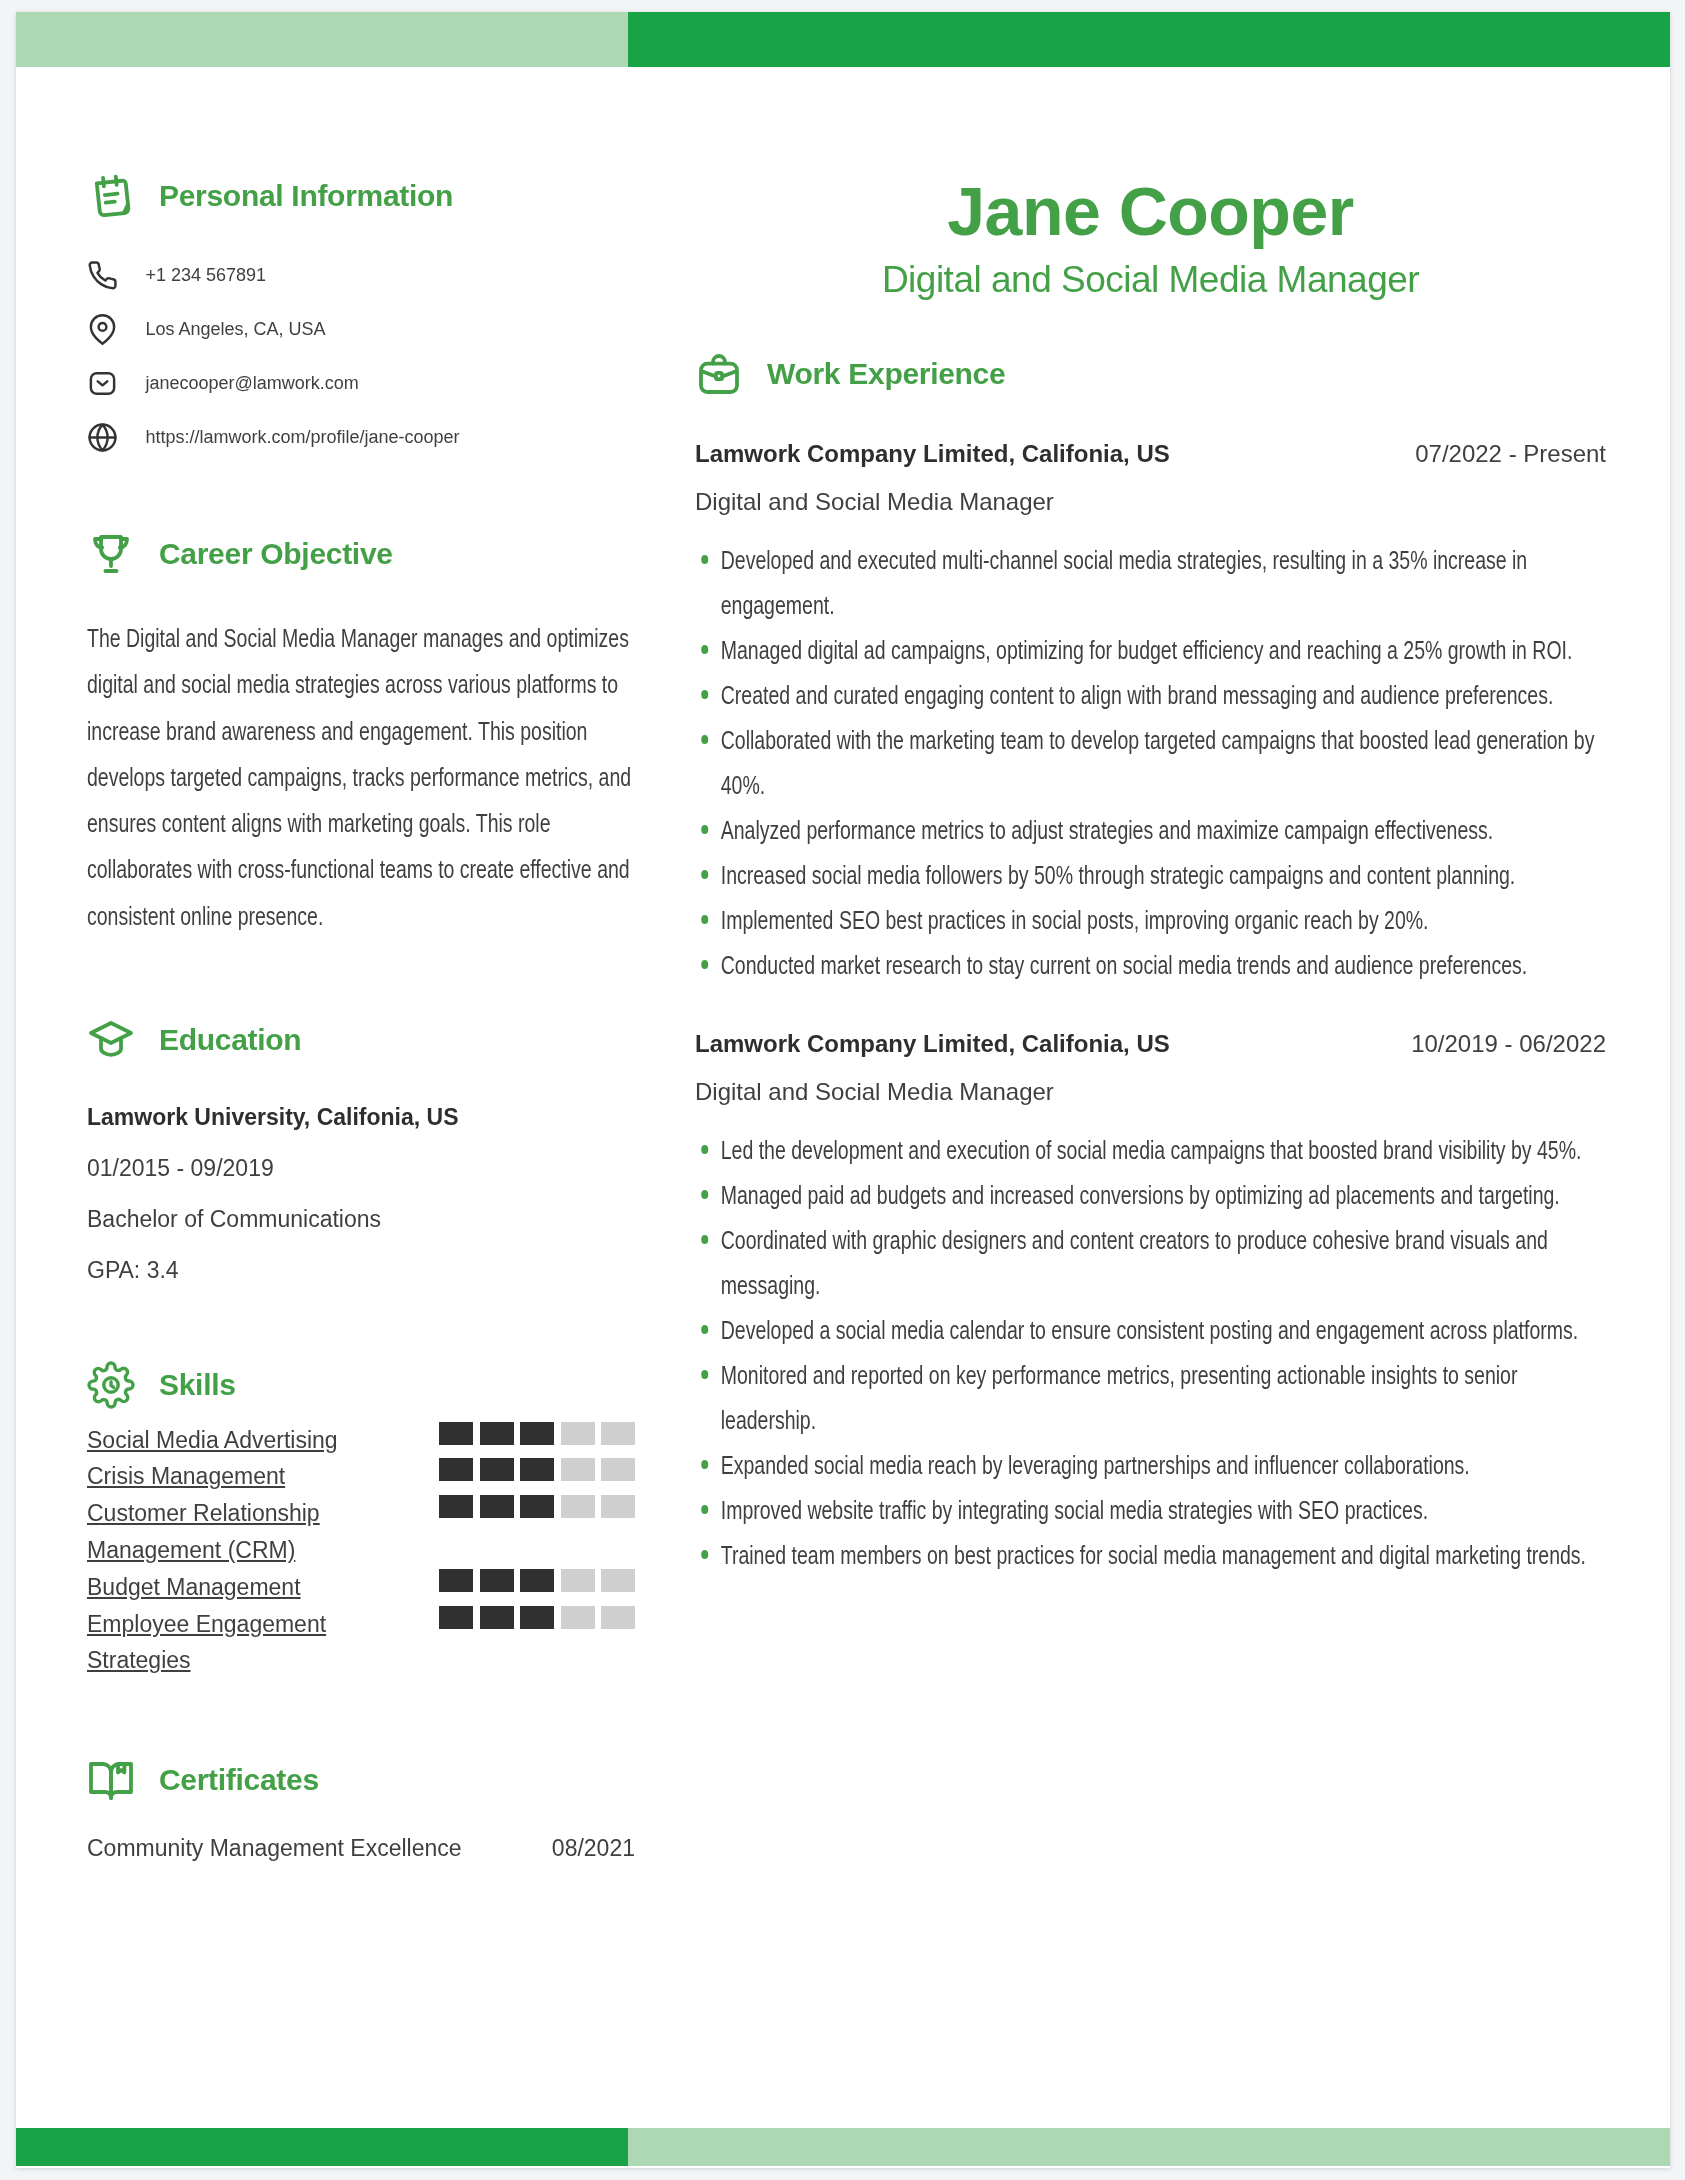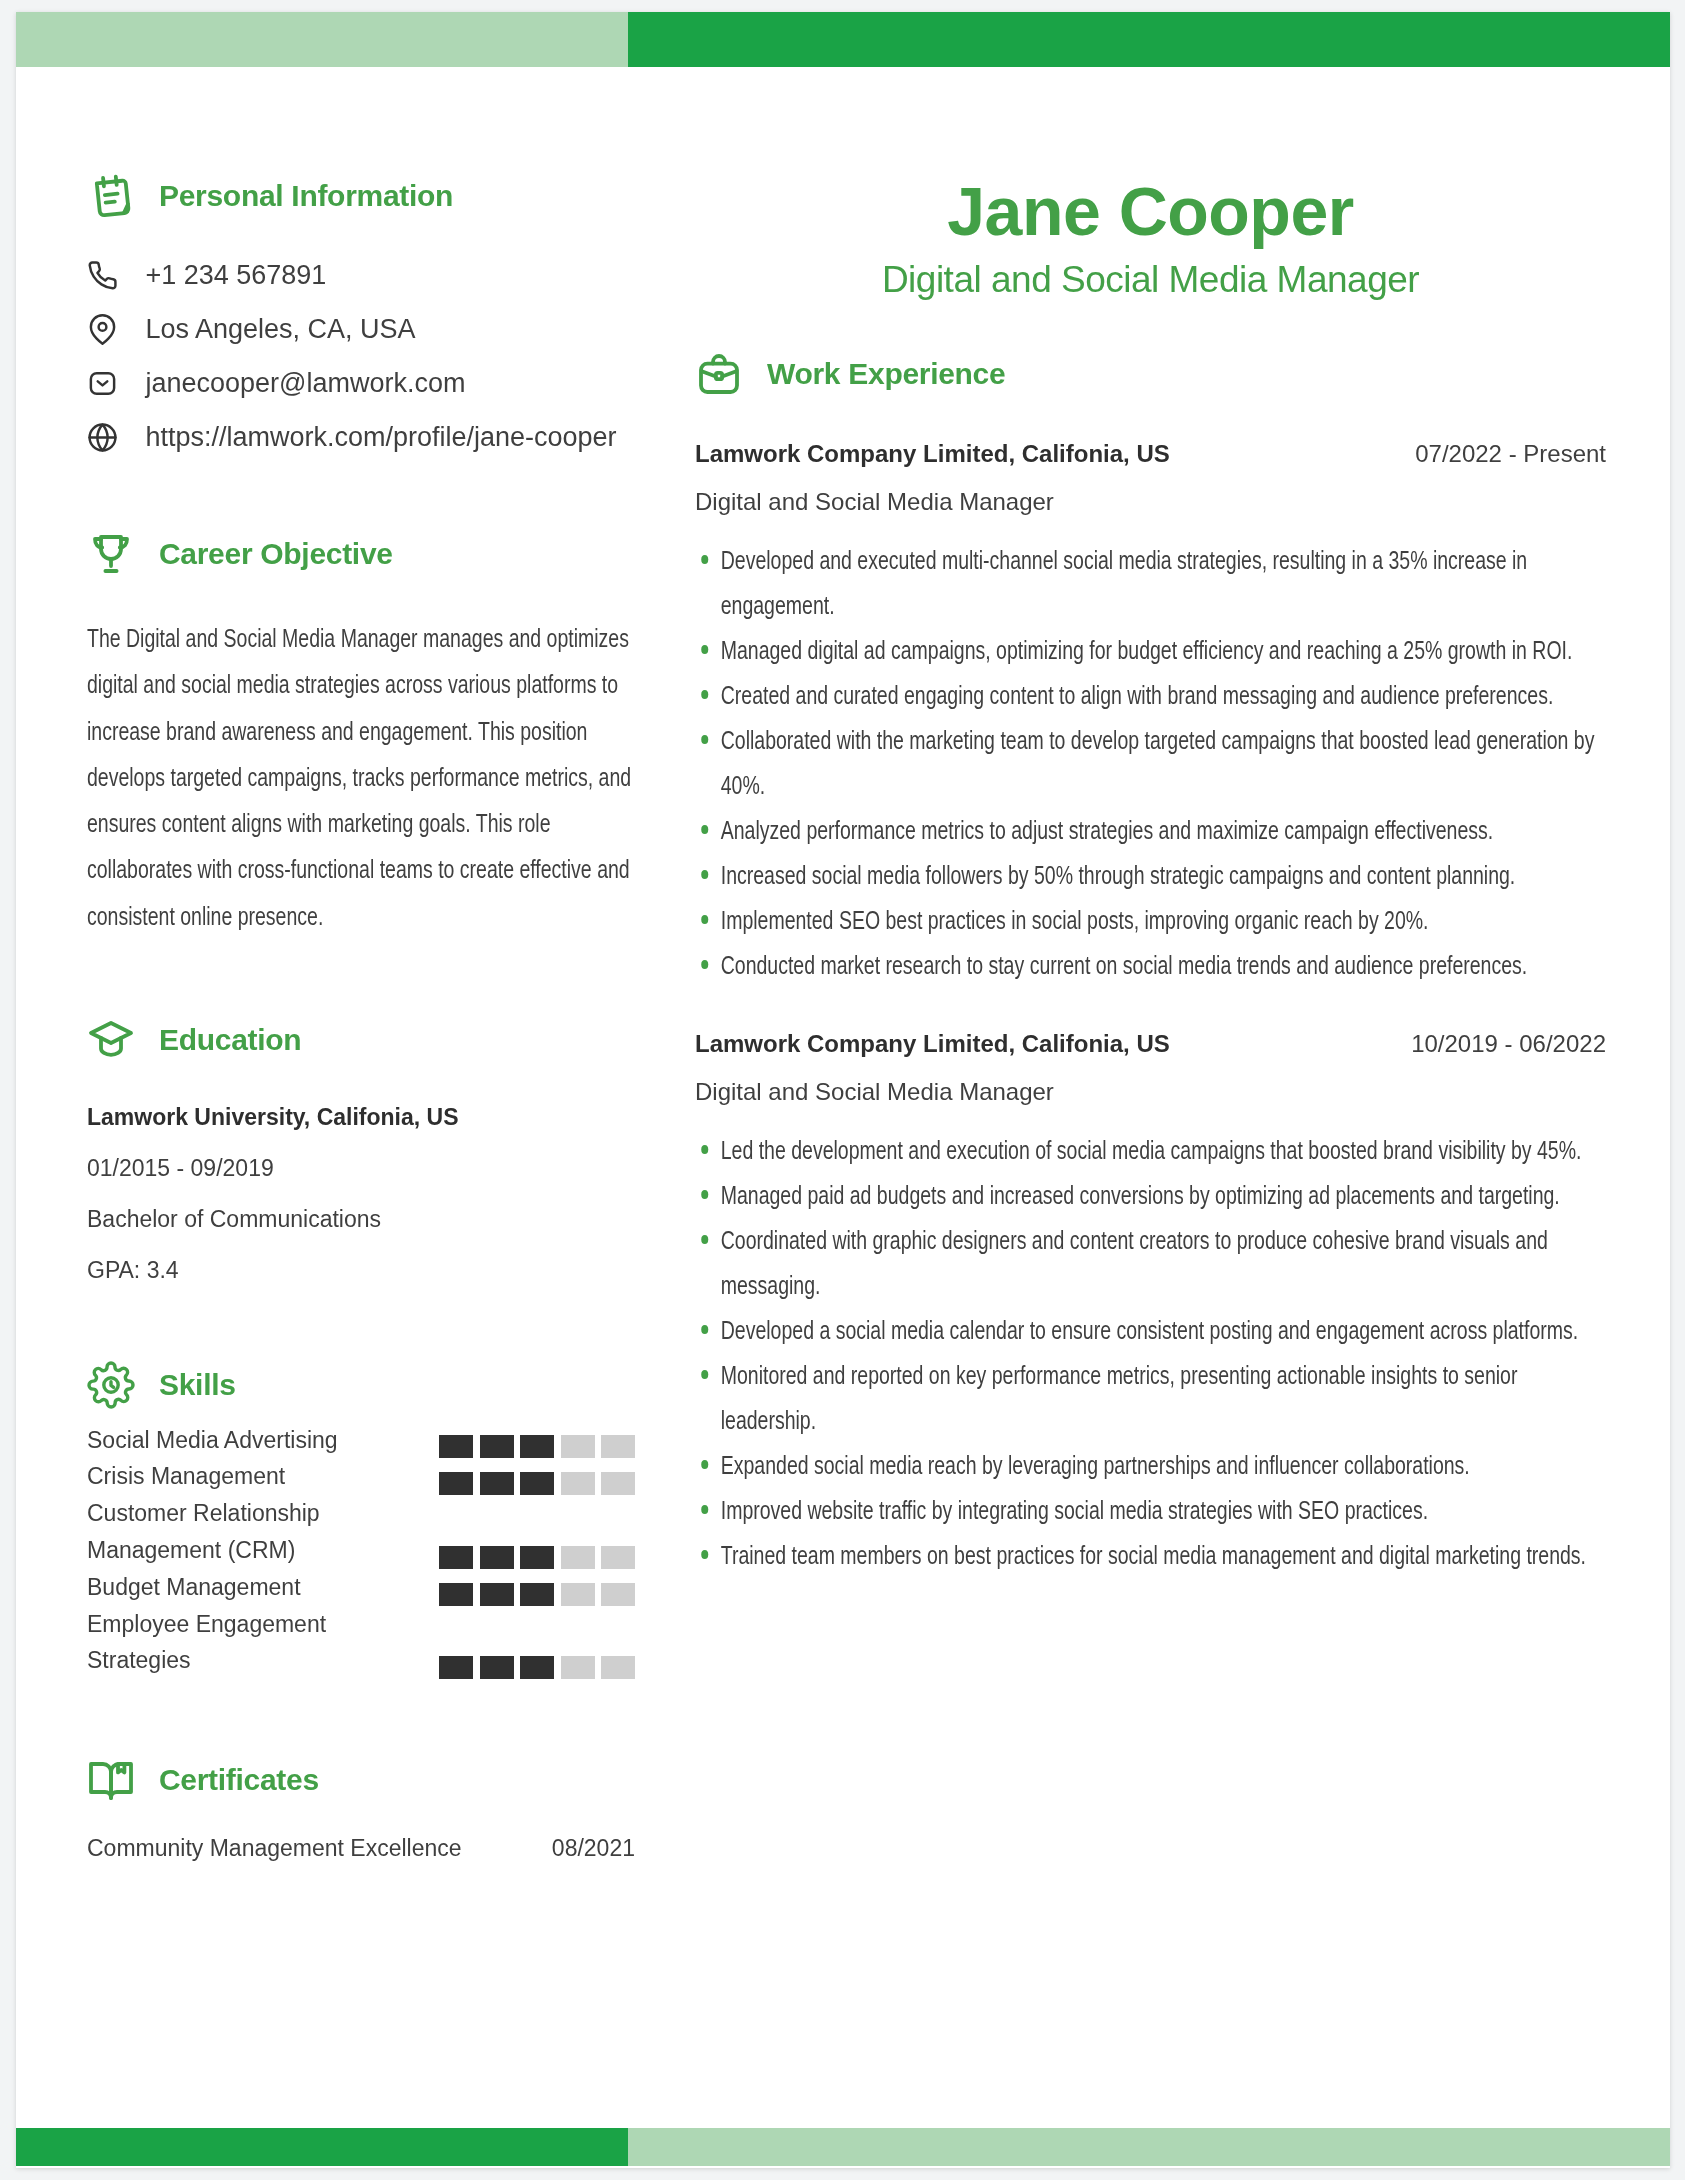--- a/index.html
+++ b/index.html
@@ -50,38 +50,38 @@
   .sec-head{display:flex;align-items:center;gap:24px;color:var(--accent);}
   .sec-head .icon{width:48px;height:48px;flex:0 0 48px;}
   .sec-head .icon svg{width:100%;height:100%;display:block;}
   .sec-title{font-size:30px;font-weight:bold;letter-spacing:-0.3px;margin:0;}
 
   section{margin-top:77px;}
   section:first-child{margin-top:0;}
 
   
   .contact-list{margin-top:40px;}
-  .contact-row{display:flex;align-items:center;gap:27.4px;margin-bottom:23px;font-size:27px;}
+  .contact-row{display:flex;align-items:center;gap:27.4px;margin-bottom:23px;font-size:18px;}
   .contact-row .icon{width:31px;height:31px;flex:0 0 31px;color:#333;}
   .contact-row .icon svg{width:100%;height:100%;display:block;}
 
   
   .condense{transform:scaleX(0.78);transform-origin:left top;}
   .objective-text{
     width:703px; 
     font-size:25px;line-height:1.85;margin:37px 0 0;color:var(--text);
   }
 
   
   .edu-line{font-size:23px;margin-top:24px;}
   .edu-school{font-weight:bold;color:var(--heading_text);margin-top:40px;font-size:23px;}
 
   
   .skills-list{margin-top:12.8px;}
-  .skill-row{display:flex;align-items:flex-end;justify-content:space-between;}
+  .skill-row{display:flex;align-items:flex-start;justify-content:space-between;text-decoration:underline;}
   .skill-name{font-size:23px;line-height:1.6;flex:1;padding-right:16.4px;}
   .squares{display:flex;gap:6.4px;flex:0 0 auto;}
   .squares span{width:34px;height:23px;background:var(--square_empty);display:block;}
   .squares[data-level="1"] span:nth-child(-n+1),
   .squares[data-level="2"] span:nth-child(-n+2),
   .squares[data-level="3"] span:nth-child(-n+3),
   .squares[data-level="4"] span:nth-child(-n+4),
   .squares[data-level="5"] span:nth-child(-n+5){background:var(--square_filled);}
 
   

